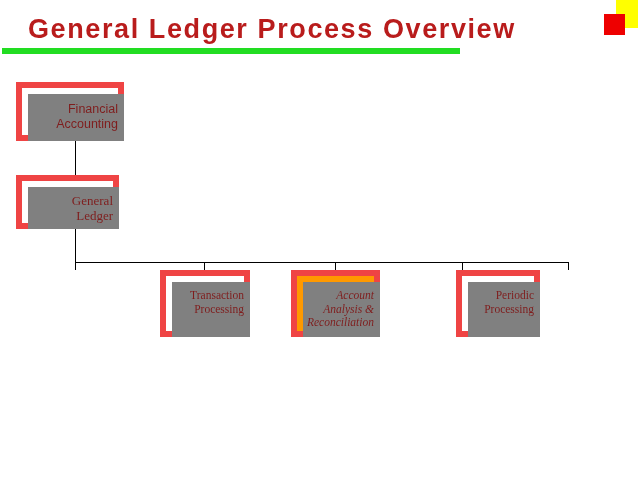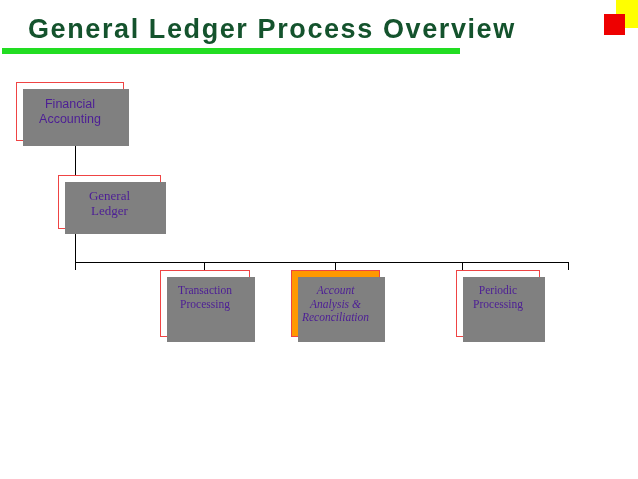--- a/index.html
+++ b/index.html
@@ -21,21 +21,21 @@
 
   
   #title-text {
     position: absolute;
     left: 28px;
     top: 14px;
     font-family: "Liberation Sans", sans-serif;
     font-weight: bold;
     font-size: 27px;
     letter-spacing: 1.6px;
-    color: #14532d;
+    color: #b91c1c;
     white-space: nowrap;
   }
   #title-rule {
     position: absolute;
     left: 2px;
     top: 48px;
     width: 458px;
     height: 6px;
     background: #22dd22;
   }
@@ -55,24 +55,24 @@
     top: 14px;
     width: 21px;
     height: 21px;
     background: #ee0000;
   }
 
   
   .node {
     position: absolute;
     box-sizing: border-box;
-    border: 1px solid #ef4444;
+    border: 6px solid #ef4444;
     background: #ffffff;
-    text-align: center;
-    color: #4c1d95;
+    text-align: right;
+    color: #7f1d1d;
     z-index: 3;
   }
   .node .shadow {
     position: absolute;
     left: 6px;
     top: 6px;
     width: 100%;
     height: 100%;
     background: #808080;
     z-index: -1;
@@ -99,21 +99,20 @@
   #node-financial-accounting .node-label {
     font-family: "Liberation Sans", sans-serif;
     font-size: 12.5px;
     padding-top: 14px;
   }
   #node-general-ledger {
     left: 16px;
     top: 175px;
     width: 103px;
     height: 54px;
-    margin-left: 42px;
   }
   #node-general-ledger .node-label {
     font-family: "Liberation Serif", serif;
     font-size: 13px;
     padding-top: 12px;
   }
 
   
   .node-leaf {
     top: 270px;

